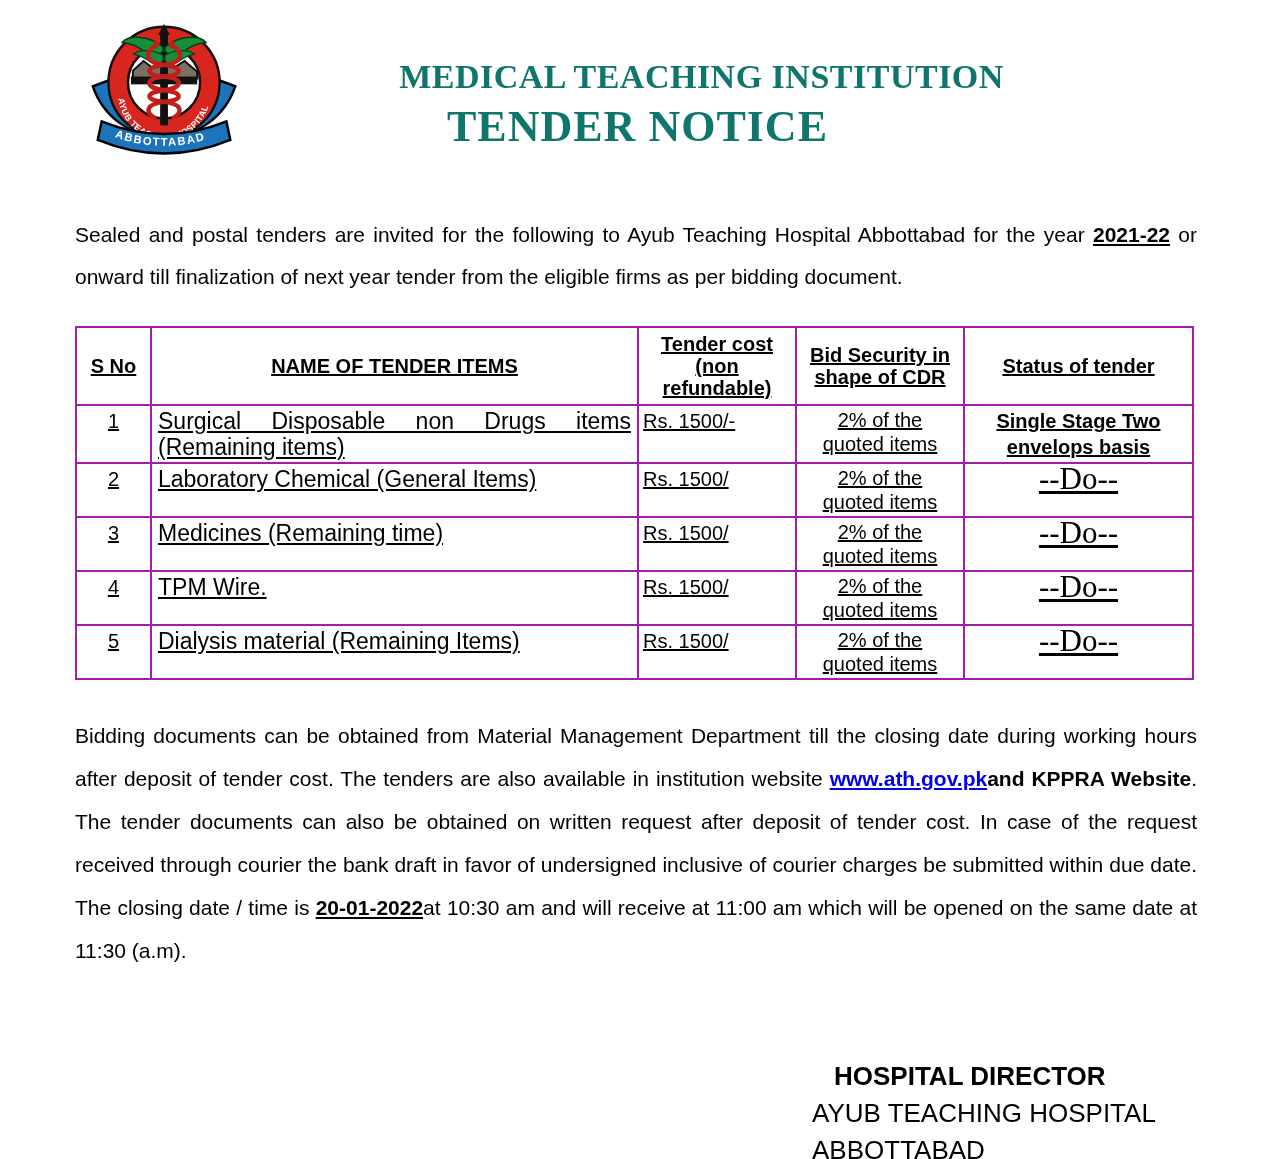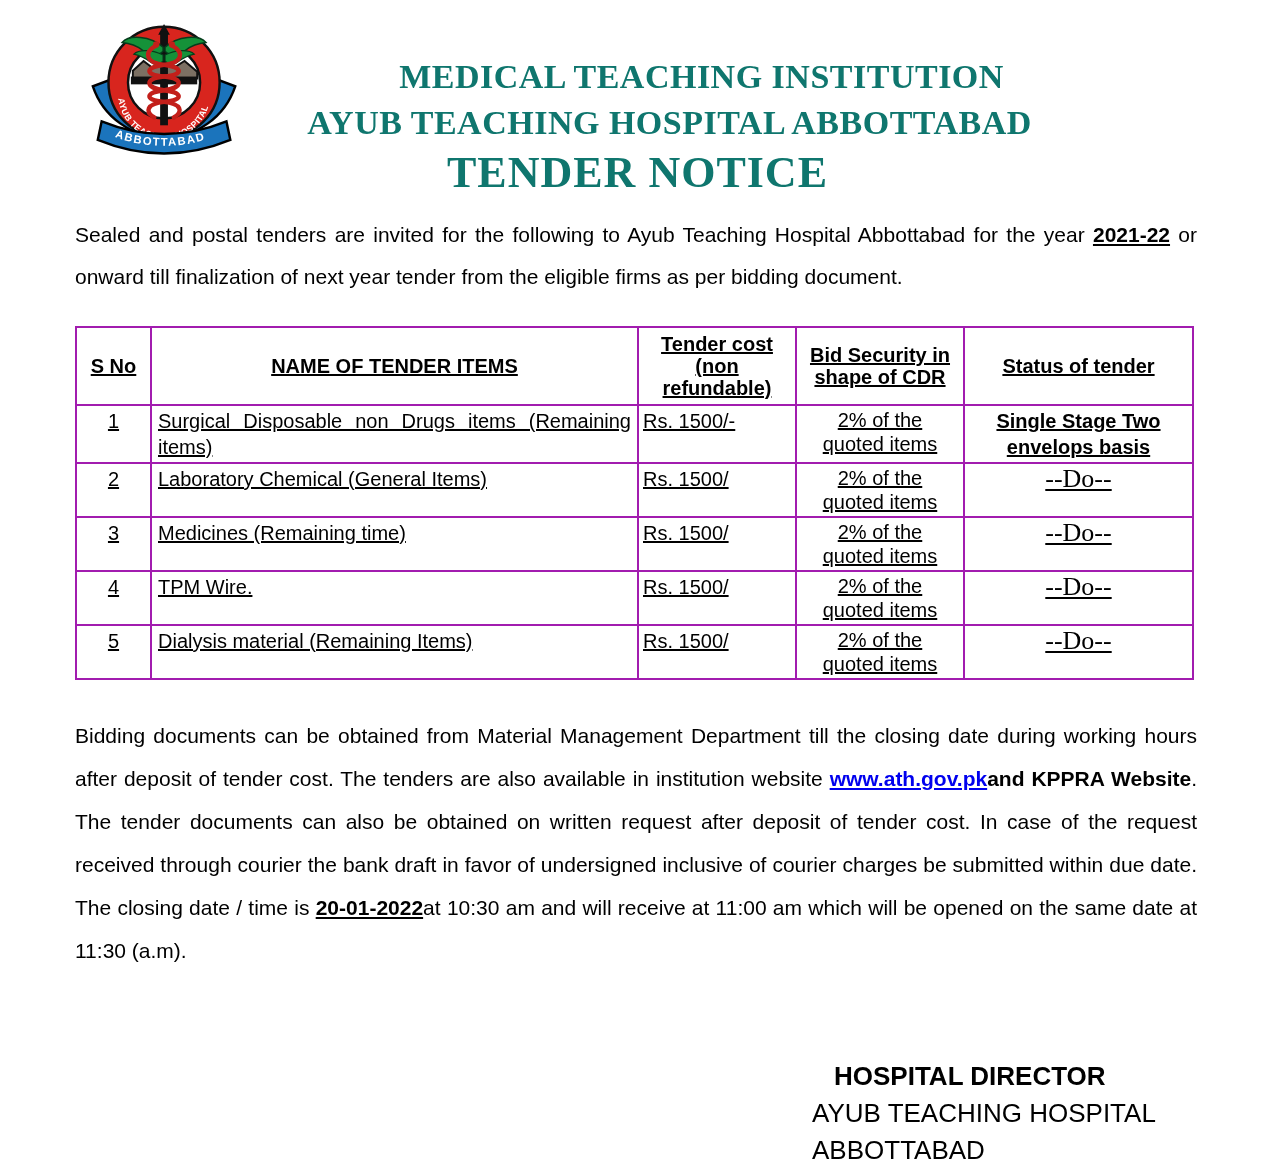--- a/index.html
+++ b/index.html
@@ -46,26 +46,26 @@
     margin: 28px 0 0 75px;
     font-size: 20px;
   }
   .tender-table th, .tender-table td { border: 2px solid #a21caf; text-decoration: underline; }
   .tender-table th {
     font-weight: bold; text-align: center; vertical-align: middle;
     line-height: 22px; padding: 5px 6px;
   }
   .tender-table td { vertical-align: top; line-height: 26px; padding: 2px 6px; }
   td.c-sno  { text-align: center; }
-  td.c-name { text-align: justify; font-size: 20px; }
+  td.c-name { text-align: justify; font-size: 23px; }
   td.c-cost { text-align: left; padding-left: 4px; }
   td.c-sec  { text-align: center; line-height: 24px; padding: 2px 21px; }
   td.c-status { text-align: center; }
   .status-first { font-weight: bold; line-height: 25px; }
-  .status-do { font-family: "Liberation Serif", serif; font-size: 26px; }
+  .status-do { font-family: "Liberation Serif", serif; font-size: 31px; }
 
   
   .body-text {
     margin: 34px 78px 0 75px;
     font-size: 21px;
     line-height: 43px;
     text-align: justify;
   }
   .site-link { color: #0000ee; font-weight: bold; text-decoration: underline; cursor: pointer; }
   .bold-black { font-weight: bold; }
@@ -116,21 +116,20 @@
 
         <path d="M 14,104 Q 78,130 142,104 L 146,123 Q 78,151 10,123 Z" fill="#1b74bc" stroke="#000" stroke-width="2.5"></path>
         <text font-family="Liberation Sans, sans-serif" font-size="11.5" font-weight="bold" fill="#ffffff" letter-spacing="1.5">
           <textPath href="#bannerTextPath" startOffset="5%">ABBOTTABAD</textPath>
         </text>
       </svg>
     </div>
 
     <div class="titles">
       <div class="title-line1">MEDICAL TEACHING INSTITUTION</div>
-      <div class="title-line2">AYUB TEACHING HOSPITAL ABBOTTABAD</div>
       <div class="title-line3">TENDER NOTICE</div>
     </div>
   </div>
 
   <p class="intro"><span>Sealed and postal tenders are invited for the following to Ayub Teaching Hospital Abbottabad for the year </span><span class="bold-underline">2021-22</span><span> or onward till finalization of next year tender from the eligible firms as per bidding document.</span></p>
 
   <table class="tender-table">
     <colgroup>
       <col style="width:75px">
         <col style="width:487px">

